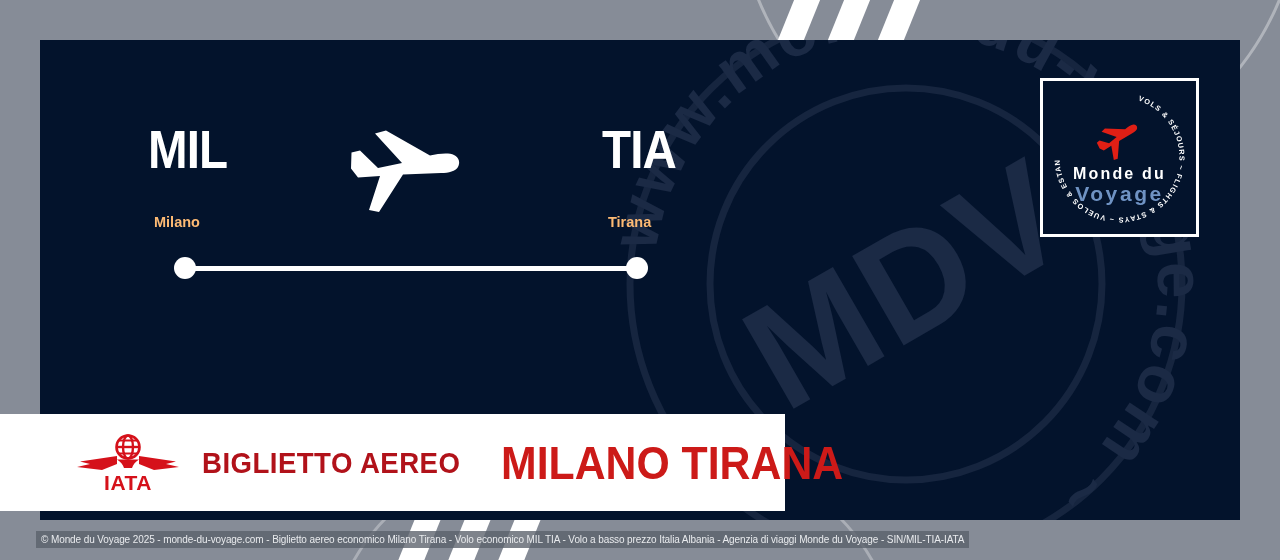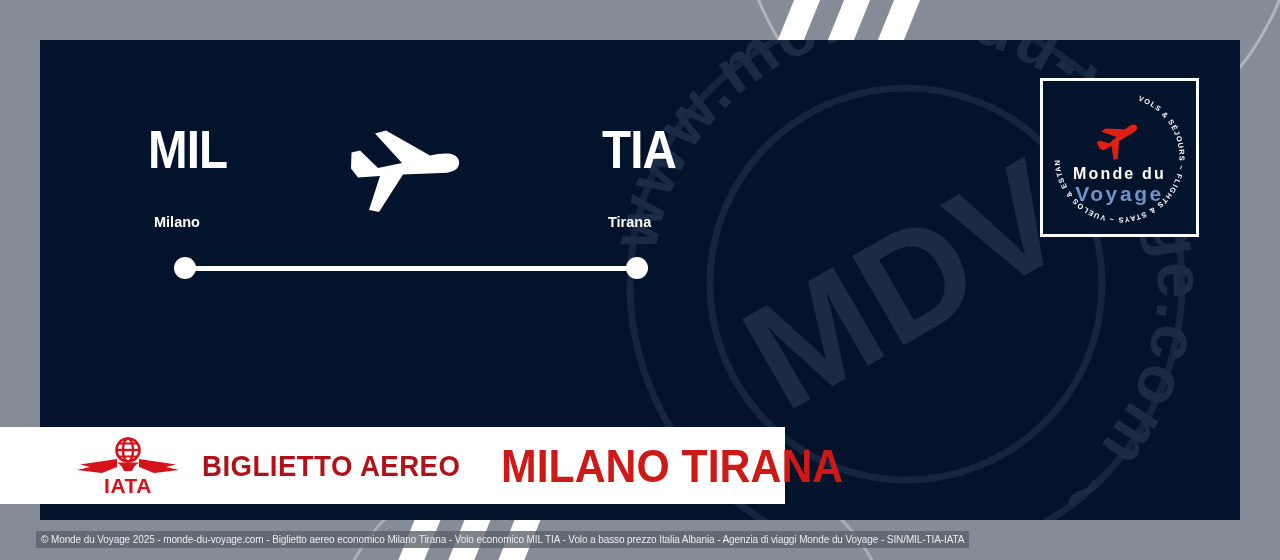--- a/index.html
+++ b/index.html
@@ -108,21 +108,21 @@
     letter-spacing: -1px;
     line-height: 1;
     transform: scaleX(0.88);
   }
   .code.from { left: 38px; transform-origin: left center; }
   .code.to   { left: 492px; transform-origin: left center; }
 
   .city {
     position: absolute;
     top: 131px;
-    color: #ffffff;
+    color: #fdba74;
     font-size: 14.5px;
     font-weight: 600;
     line-height: 1;
     white-space: nowrap;
   }
   .city.from { left: 44px; }
   .city.to   { left: 498px; text-align: right; }
 
   .plane-icon {
     position: absolute;
@@ -171,23 +171,23 @@
     border: 3px solid #ffffff;
     box-sizing: border-box;
     z-index: 5;
   }
   .brand-logo svg { display: block; width: 153px; height: 153px; }
 
   
   .banner {
     position: absolute;
     left: 0px;
-    top: 427px;
+    top: 414px;
     width: 785px;
-    height: 77px;
+    height: 97px;
     background: #ffffff;
     z-index: 6;
     display: flex;
     align-items: center;
   }
   .iata-logo {
     margin-left: 76px;
     width: 104px;
     height: 58px;
     flex: none;

